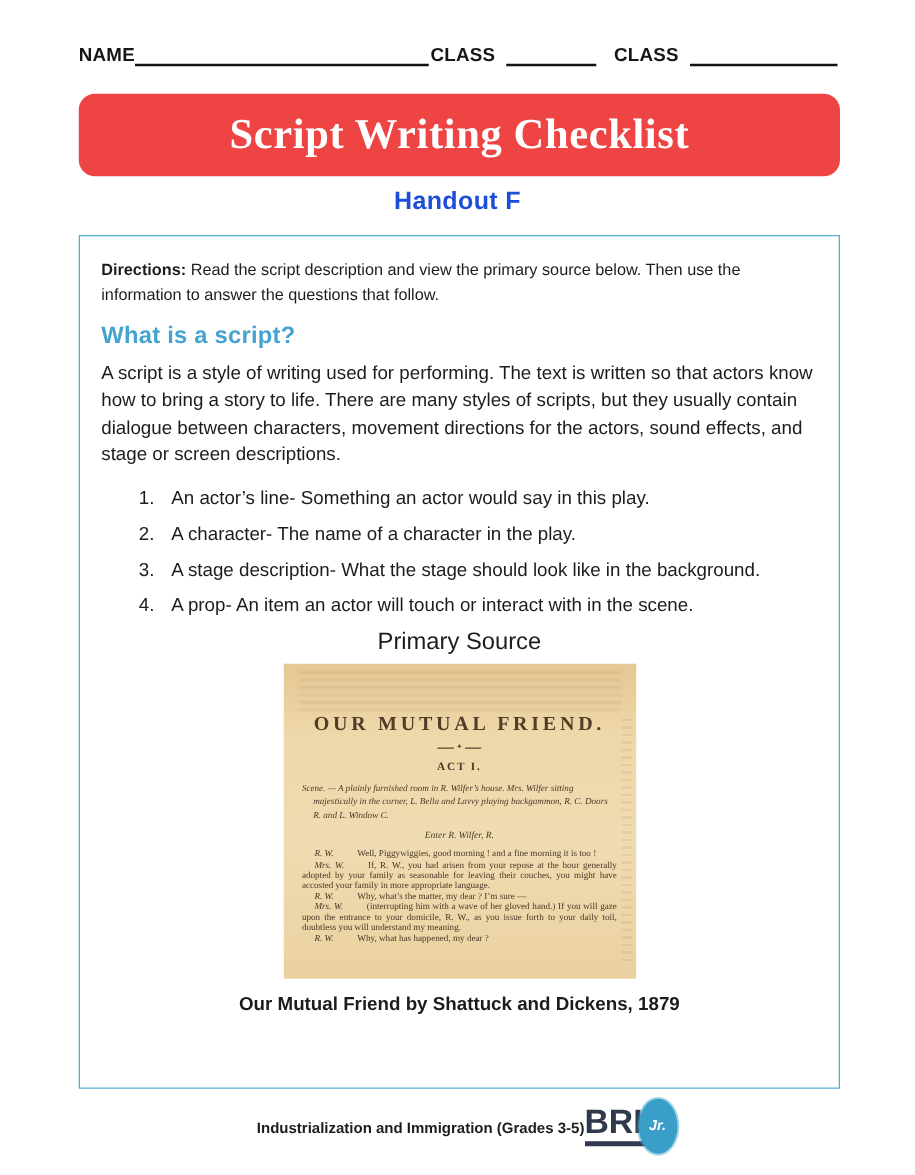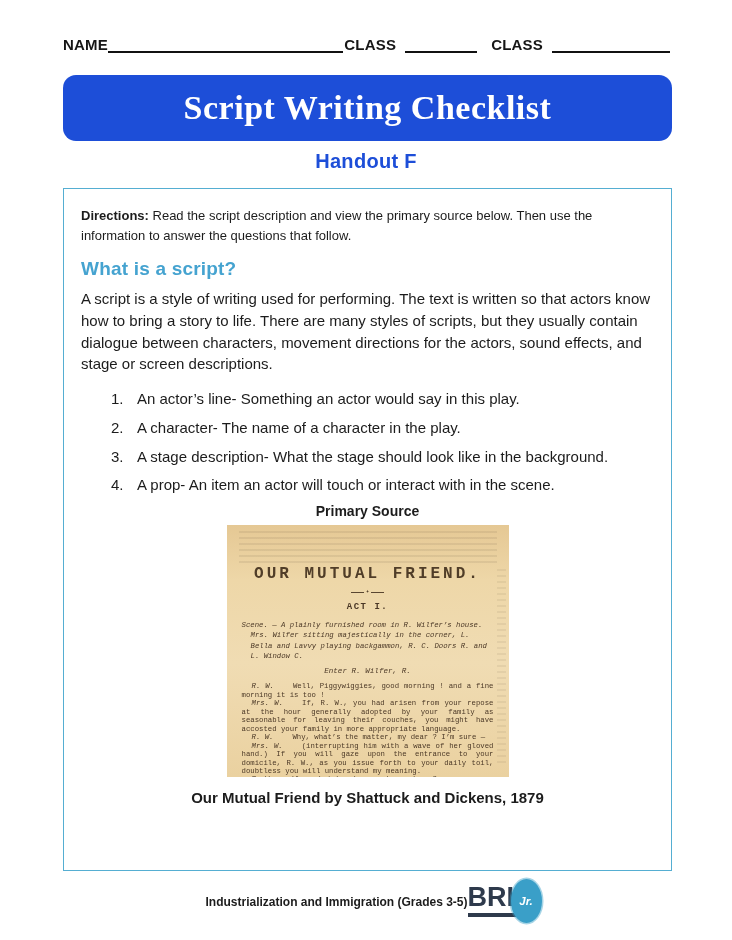--- a/index.html
+++ b/index.html
@@ -17,21 +17,21 @@
   .fill-line{border-bottom:2px solid #111;height:15px;}
   .line-name{flex:1 1 auto;margin-right:1px;}
   .line-date{flex:0 0 72px;margin-left:9px;}
   .line-class{flex:0 0 118px;margin-left:9px;}
   .lbl-date{margin-left:0;}
   .lbl-class{margin-left:14px;}
 
   
   .banner{
     position:absolute;left:63px;right:60px;top:75px;height:66px;
-    background:#1d4ed8;border-radius:13px;
+    background:#ef4444;border-radius:13px;
     display:flex;align-items:center;justify-content:center;
   }
   .banner-title{
     font-family:"Liberation Serif",serif;font-size:34px;font-weight:600;
     color:#ffffff;letter-spacing:.5px;
   }
 
   
   .handout{
     position:absolute;top:150px;left:0;right:0;text-align:center;
@@ -48,28 +48,28 @@
   .directions b{font-weight:700;}
   .section-heading{
     color:#45a3d0;font-size:19px;font-weight:700;margin:13px 0 8px 0;
     letter-spacing:.2px;
   }
   .para{font-size:15px;line-height:1.45;margin:0 0 13px 0;}
   .instruction{font-size:15px;line-height:1.45;margin:0 0 12px 0;}
   .num-list{margin:0 0 4px 28px;padding:0;}
   .num-item{display:flex;margin:0 0 7px 0;font-size:15px;line-height:1.45;}
   .num-item .num{flex:0 0 26px;text-align:left;padding-left:2px;}
-  .ps-label{text-align:center;font-weight:700;font-size:14px;margin:2px 0 6px 0;}
+  .ps-label{text-align:center;font-weight:400;font-size:19px;margin:2px 0 6px 0;}
 
   
   .ps-image{
     width:282px;height:252px;margin:0 auto;position:relative;
     background:linear-gradient(180deg,#e5c894 0%,#eed7a8 22%,#f0dcb3 55%,#ead1a0 100%);
     box-sizing:border-box;padding:40px 15px 8px 15px;
-    font-family:Liberation Mono, monospace;color:#4b3826;overflow:hidden;
+    font-family:Liberation Serif, serif;color:#4b3826;overflow:hidden;
   }
   .ps-bleed-top{
     position:absolute;top:6px;left:12px;right:12px;height:32px;
     background:repeating-linear-gradient(180deg,rgba(120,104,78,.13) 0 2px,rgba(0,0,0,0) 2px 6px);
     filter:blur(.7px);
   }
   .ps-bleed-right{
     position:absolute;top:44px;bottom:12px;right:3px;width:9px;
     background:repeating-linear-gradient(180deg,rgba(120,104,78,.10) 0 2px,rgba(0,0,0,0) 2px 6px);
     filter:blur(.6px);

